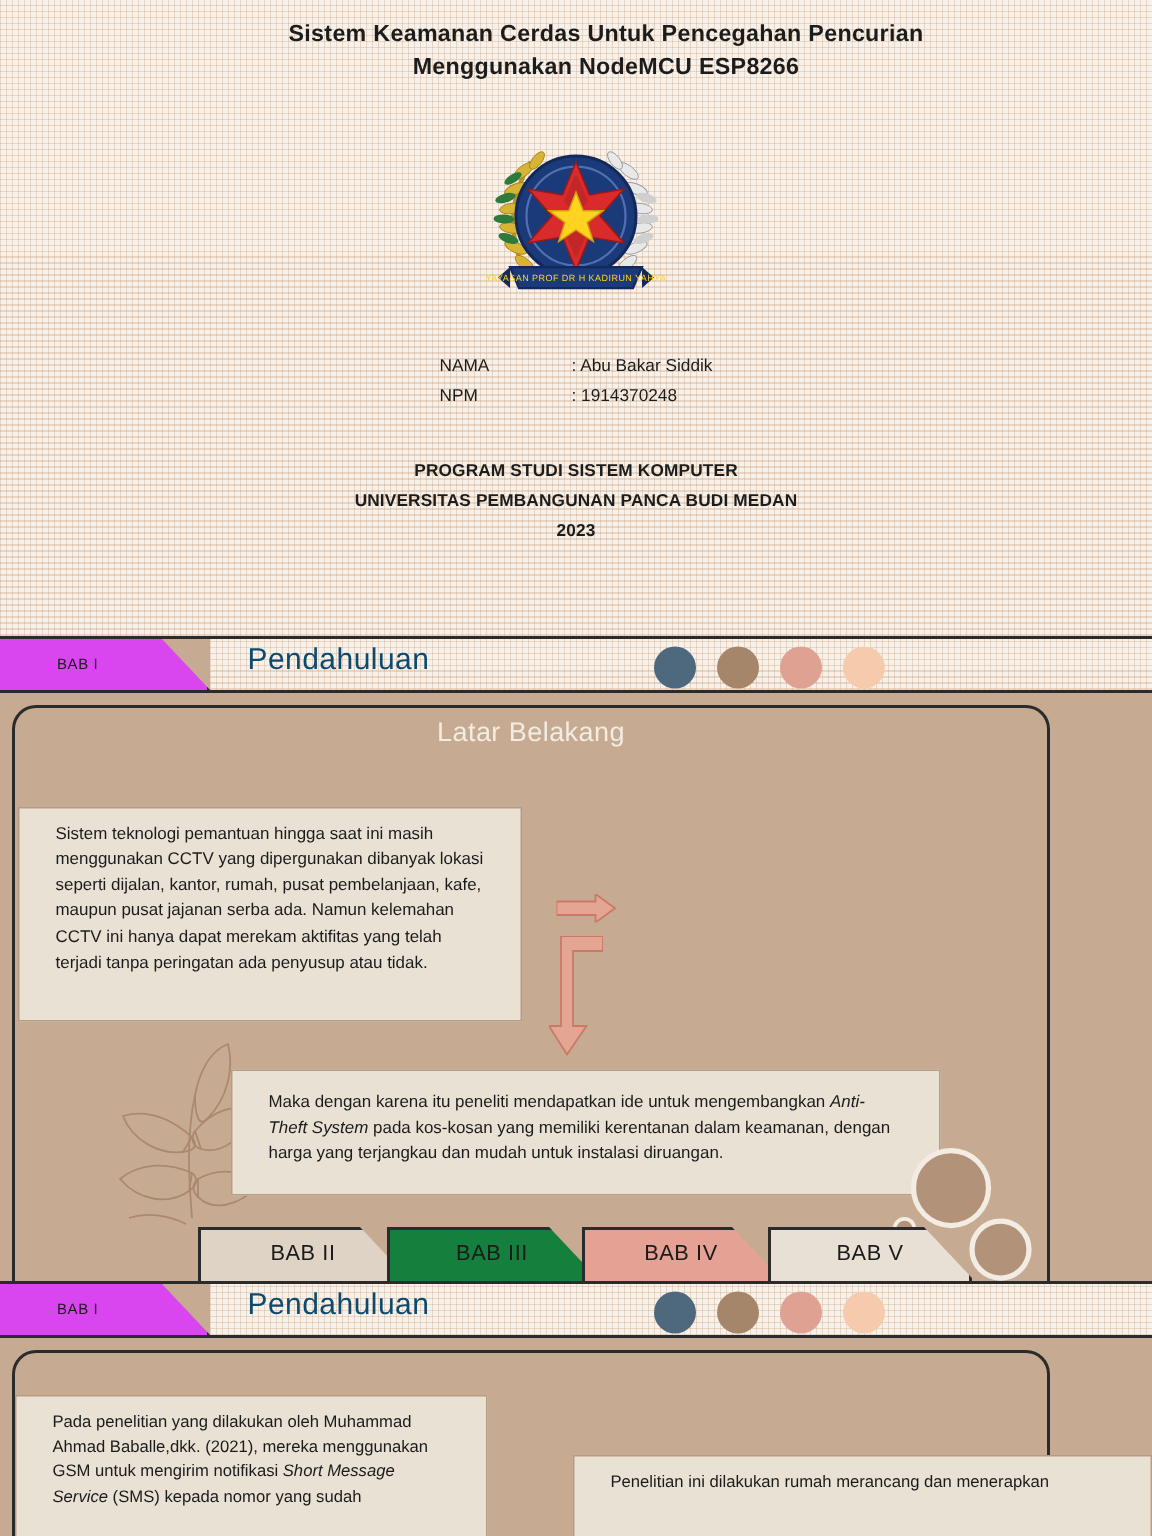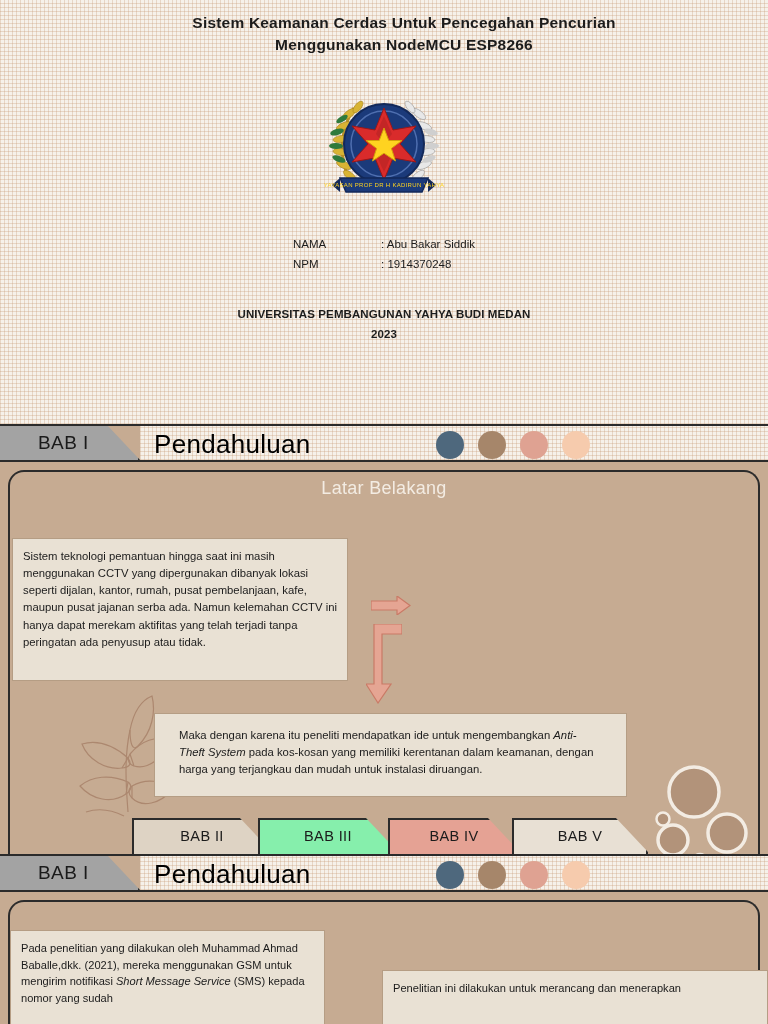--- a/index.html
+++ b/index.html
@@ -94,60 +94,60 @@
   .topbar {
     position: relative;
     height: 36px;
     width: 100%;
   }
   .tab-one {
     position: absolute;
     left: 0; top: 0;
     width: 140px;
     height: 36px;
-    background: #a3a3a3;
+    background: #d946ef;
     border-right: 2px solid #2b2b2b;
     border-bottom: 2px solid #2b2b2b;
     clip-path: polygon(0 0, 108px 0, 140px 34px, 140px 36px, 0 36px);
     display: flex;
     align-items: center;
     padding-left: 38px;
-    font-size: 19px;
+    font-size: 10px;
     color: #1b1b1b;
     letter-spacing: .4px;
   }
   .topbar-paper {
     position: absolute;
     left: 140px; top: 0; right: 0;
     height: 36px;
     border-bottom: 2px solid #2b2b2b;
   }
   .slide-heading {
     position: absolute;
-    left: 154px;
+    left: 165px;
     top: 3px;
-    font-size: 26px;
-    color: #000000;
+    font-size: 20px;
+    color: #0c4a6e;
     letter-spacing: .3px;
   }
   .dots {
     position: absolute;
     right: 178px;
     top: 5px;
     display: flex;
     gap: 14px;
   }
   .dot { width: 28px; height: 28px; border-radius: 50%; }
 
   
   .panel {
     position: absolute;
     left: 8px;
     top: 44px;
-    width: 752px;
+    width: 692px;
     background: #c6ab92;
     border: 2px solid #2b2b2b;
     border-bottom: none;
     border-radius: 16px 16px 0 0;
   }
   #slide2 .panel { height: 392px; }
   #slide3 .panel { height: 130px; }
 
   .subtitle {
     text-align: center;
@@ -158,21 +158,21 @@
   }
 
   
   .tbox {
     position: absolute;
     background: #e9e1d4;
     border: 1px solid #b59d84;
     font-size: 11.3px;
     color: #1b1b1b;
     line-height: 1.52;
-    padding: 9px 10px;
+    padding: 9px 24px;
   }
   .tbox i { font-style: italic; }
 
   #box-a { left: 2px;   top: 66px;  width: 336px; height: 143px; }
   #box-b { left: 394px; top: 80px;  width: 315px; height: 120px; padding-top: 13px; }
   #box-c { left: 144px; top: 241px; width: 473px; height:  84px; padding: 13px 24px; }
 
   
   .arrow-h {
     position: absolute;
@@ -304,21 +304,22 @@
       <span class="k">NAMA</span>
       <span class="v">: Abu Bakar Siddik</span>
     </div>
     <div class="row">
       <span class="k">NPM</span>
       <span class="v">: 1914370248</span>
     </div>
   </div>
 
   <div class="inst">
-    <div>UNIVERSITAS PEMBANGUNAN YAHYA BUDI MEDAN</div>
+    <div>PROGRAM STUDI  SISTEM KOMPUTER</div>
+    <div>UNIVERSITAS PEMBANGUNAN PANCA BUDI MEDAN</div>
     <div>2023</div>
   </div>
 </section>
 
 <section id="slide2" class="slide">
 
   <div class="topbar">
     <div class="topbar-paper paper"></div>
     <div class="tab-one">
       <span>BAB I</span>
@@ -377,21 +378,21 @@
         <circle cx="58" cy="104" r="7" fill="#b2937a" stroke="#f3ece3" stroke-width="2.5"></circle>
       </svg>
     </div>
   </div>
 
   <div class="tabrow">
     <div class="btab" style="left:132px; width:140px; background:#ded3c4;
                 clip-path:polygon(0 0,108px 0,140px 34px,140px 36px,0 36px);">
       <span>BAB II</span>
     </div>
-    <div class="btab" style="left:258px; width:140px; background:#86efac;
+    <div class="btab" style="left:258px; width:140px; background:#15803d;
                 clip-path:polygon(0 0,108px 0,140px 34px,140px 36px,0 36px);">
       <span>BAB III</span>
     </div>
     <div class="btab" style="left:388px; width:132px; background:#e5a294;
                 clip-path:polygon(0 0,100px 0,132px 34px,132px 36px,0 36px);">
       <span>BAB IV</span>
     </div>
     <div class="btab" style="left:512px; width:136px; background:#e8e0d4;
                 clip-path:polygon(0 0,104px 0,136px 34px,136px 36px,0 36px);">
       <span>BAB V</span>
@@ -415,15 +416,15 @@
     </div>
   </div>
 
   <div class="panel"></div>
 
   <div class="tbox" id="s3-box-a">
     <span>Pada penelitian yang dilakukan oleh Muhammad Ahmad Baballe,dkk. (2021), mereka menggunakan GSM untuk mengirim notifikasi </span><i>Short Message Service</i><span> (SMS) kepada nomor yang sudah</span>
   </div>
 
   <div class="tbox" id="s3-box-b">
-    <span>Penelitian ini dilakukan untuk merancang dan menerapkan</span>
+    <span>Penelitian ini dilakukan rumah merancang dan menerapkan</span>
   </div>
 </section>
 
 </body></html>

